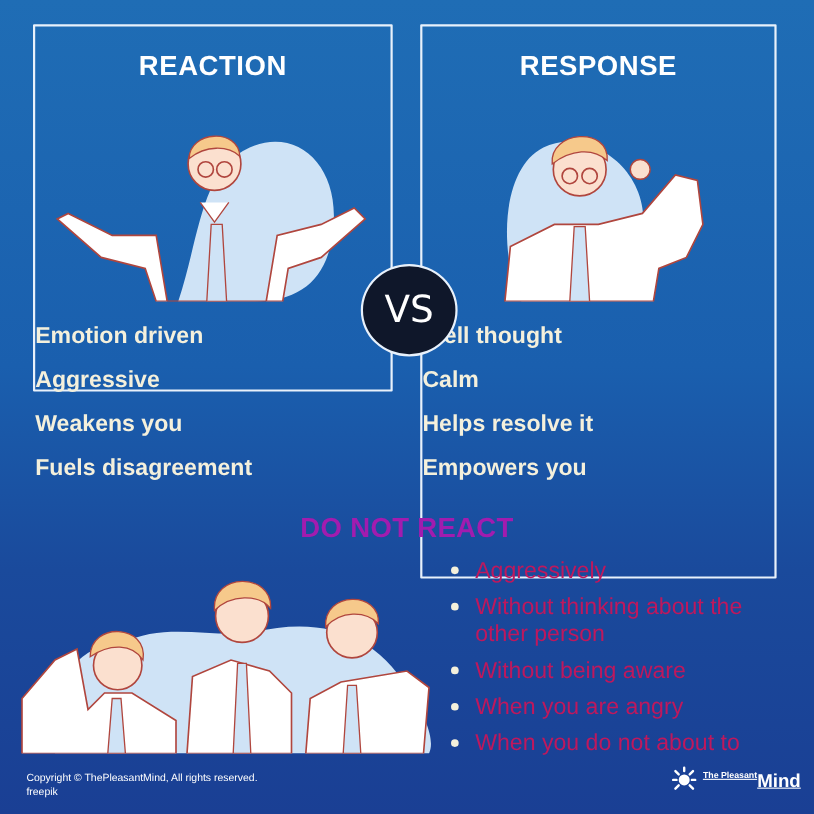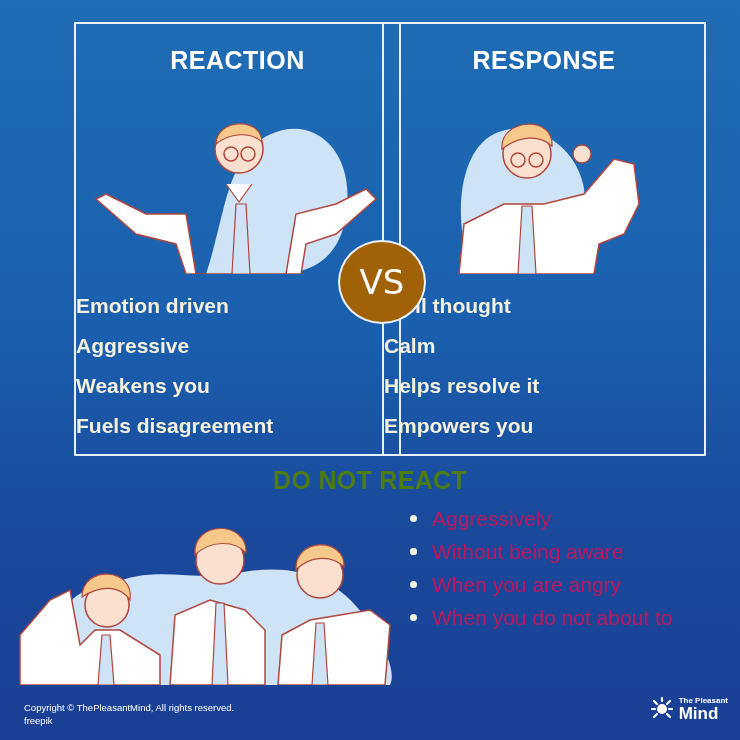--- a/index.html
+++ b/index.html
@@ -8,60 +8,60 @@
     font-family: "Liberation Sans", "DejaVu Sans", sans-serif;
     background: linear-gradient(180deg, #1f6db5 0%, #1a5fae 45%, #1a4a9c 70%, #1a3f94 100%);
     position: relative;
     color: #fff;
   }
   .panel {
     position: absolute;
     border: 2px solid #e8f1fb;
     border-radius: 1px;
   }
-  .panel.left { left: 30px; top: 22px; width: 327px; height: 434px; margin-left: 44px; }
-  .panel.right { left: 382px; top: 22px; width: 324px; height: 434px; }
+  .panel.left { left: 30px; top: 22px; width: 327px; height: 334px; }
+  .panel.right { left: 382px; top: 22px; width: 324px; height: 504px; }
   .panel-title {
     position: absolute; top: 22px; left: 0; right: 0;
     text-align: center; font-weight: bold; font-size: 25px; letter-spacing: 0.5px;
     color: #ffffff;
   }
   .illus { position: absolute; left: 0; right: 0; top: 70px; height: 180px; }
   .points {
     position: absolute; top: 262px; left: 0; right: 0;
     list-style: none;
   }
   .points li {
     font-weight: bold; font-size: 21px; color: #f4f0dc; height: 40px; line-height: 40px;
   }
   .vs {
-    position: absolute; left: 338px; top: 240px; width: 88px; height: 84px;
+    position: absolute; left: 328px; top: 240px; width: 88px; height: 84px;
     border: 2px solid #e8f1fb; border-radius: 50%;
-    background: #a16207;
+    background: #0f172a;
     display: flex; align-items: center; justify-content: center;
     font-size: 34px; color: #ffffff; font-family: "DejaVu Sans", sans-serif;
   }
   .section-title {
     position: absolute; left: 0; right: 0; top: 466px; text-align: center;
-    font-weight: bold; font-size: 25px; color: #4d7c0f; letter-spacing: 0.3px;
+    font-weight: bold; font-size: 25px; color: #a21caf; letter-spacing: 0.3px;
   }
   .dont-list {
     position: absolute; left: 410px; top: 506px; list-style: none;
   }
   .dont-list li {
     position: relative; padding-left: 22px; font-size: 21px; color: #be185d; line-height: 25px;
     margin-bottom: 8px;
   }
   .dont-list li .bullet {
     position: absolute; left: 0; top: 9px; width: 7px; height: 7px; border-radius: 50%; background: #f4f0dc;
   }
   .group-illus { position: absolute; left: 10px; top: 505px; width: 390px; height: 180px; }
   .footer-left { position: absolute; left: 24px; top: 701px; font-size: 9.5px; color: #ffffff; line-height: 13px; }
   .logo { position: absolute; right: 12px; top: 696px; display: flex; align-items: center; gap: 4px; }
-  .logo-text { display: flex; flex-direction: column; line-height: 1; }
+  .logo-text { display: flex; line-height: 1; text-decoration: underline; }
   .logo-small { font-size: 8px; font-weight: bold; }
   .logo-big { font-size: 17px; font-weight: bold; }
 </style>
 </head>
 <body>
 
 <div class="panel left">
   <div class="panel-title">REACTION</div>
   <svg class="illus" viewBox="0 0 327 180">
     <path d="M195 40 C240 20 280 60 270 120 C265 160 240 180 200 180 L130 180 C150 120 150 60 195 40Z" fill="#cfe3f6"></path>
@@ -119,21 +119,21 @@
   <path d="M185 50 C182 15 238 15 236 48 C225 35 200 35 185 50Z" fill="#f6c98b" stroke="#b0463e" stroke-width="1.2"></path>
 
   <path d="M268 180 L272 130 L300 115 L330 110 L360 105 L380 120 L375 180Z" fill="#ffffff" stroke="#b0463e" stroke-width="1.5"></path>
   <path d="M306 118 L314 118 L318 180 L302 180Z" fill="#cfe3f6" stroke="#b0463e" stroke-width="1.2"></path>
   <circle cx="310" cy="70" r="23" fill="#fbe0cf" stroke="#b0463e" stroke-width="1.5"></circle>
   <path d="M286 65 C284 32 336 32 334 62 C322 50 300 50 286 65Z" fill="#f6c98b" stroke="#b0463e" stroke-width="1.2"></path>
 </svg>
 
 <ul class="dont-list">
   <li><span class="bullet"></span><span>Aggressively</span></li>
-  <li style="width:280px;"><span class="bullet"></span></li>
+  <li style="width:280px;"><span class="bullet"></span><span>Without thinking about the other person</span></li>
   <li><span class="bullet"></span><span>Without being aware</span></li>
   <li><span class="bullet"></span><span>When you are angry</span></li>
   <li><span class="bullet"></span><span>When you do not about to</span></li>
 </ul>
 
 <div class="footer-left">
   <div>Copyright © ThePleasantMind, All rights reserved.</div>
   <div>freepik</div>
 </div>
 

